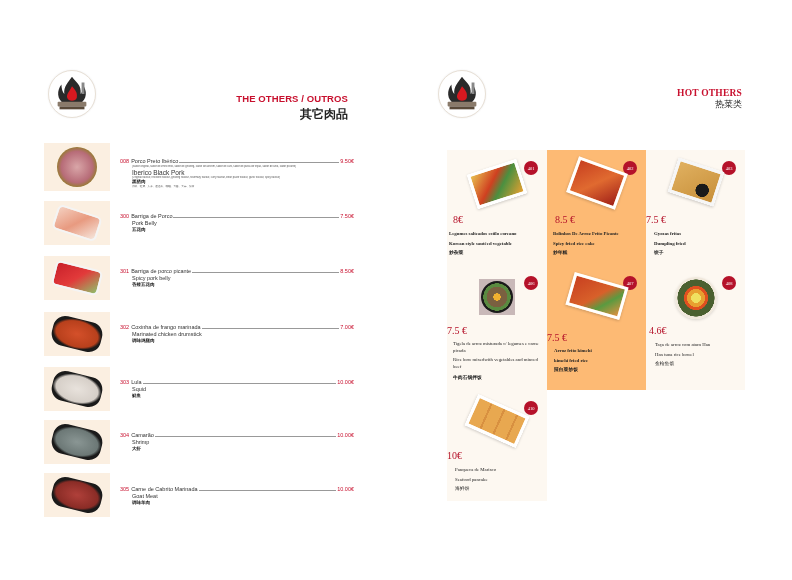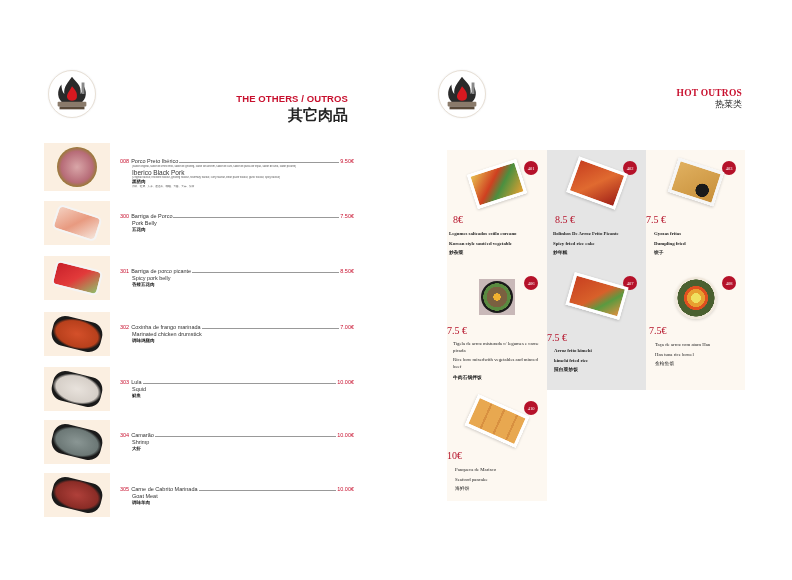--- a/index.html
+++ b/index.html
@@ -17,21 +17,21 @@
     overflow: hidden;
   }
   .logo svg { width: 100%; height: 100%; display: block; }
 
   .heading { position: absolute; text-align: right; }
   .heading .en { color: #c8102e; font-weight: bold; }
   .heading .zh { color: #222; }
 
   .left-heading { right: 48px; top: 93px; }
   .left-heading .en { font-family: "Liberation Sans", sans-serif; font-size: 9.5px; letter-spacing: 0.1px; }
-  .left-heading .zh { font-size: 15px; font-weight: bold; margin-top: 2px; }
+  .left-heading .zh { font-size: 12px; font-weight: bold; margin-top: 2px; }
 
   .right-heading { right: 50px; top: 88px; }
   .right-heading .en { font-family: "Liberation Serif", serif; font-size: 9.5px; letter-spacing: 0.2px; }
   .right-heading .zh { font-family: "Liberation Serif", serif; font-size: 9px; }
 
   
   .list-item { position: absolute; left: 44px; width: 310px; height: 44px; }
   .thumb {
     position: absolute; left: 0; top: 0; width: 66px; height: 44px; background: #fbefe1;
     display: flex; align-items: center; justify-content: center;
@@ -44,21 +44,21 @@
   .row1 .dots { flex: 1; border-bottom: 0.6px solid #999; margin: 0 1px 1px 1px; height: 1px; }
   .row1 .price { color: #c8102e; }
   .en-name { font-size: 5.5px; color: #333; line-height: 7px; padding-left: 12px; }
   .zh-name { font-size: 4.5px; color: #222; font-weight: bold; line-height: 6px; padding-left: 12px; }
   .tiny { font-size: 2.6px; color: #555; line-height: 3.5px; padding-left: 12px; white-space: nowrap; overflow: hidden; }
 
   
   .grid { position: absolute; left: 51px; top: 150px; width: 298px; height: 351px;
           display: grid; grid-template-columns: 100px 99px 99px; grid-template-rows: 115px 125px 111px; }
   .card { position: relative; background: #fdf8f1; }
-  .card.alt { background: #e5e5e5; }
+  .card.alt { background: #fdba74; }
   .badge {
     position: absolute; top: 11px; right: 9px; width: 14px; height: 14px; border-radius: 50%;
     background: #b5122a; color: #fff; font-size: 4.5px; font-family: "Liberation Serif", serif;
     display: flex; align-items: center; justify-content: center;
   }
   .dish { position: absolute; left: 50%; transform: translateX(-50%); }
   .card-price { position: absolute; left: 6px; font-family: "Liberation Serif", serif; font-size: 10px; color: #b5122a; }
   .card-text { position: absolute; left: 8px; right: 4px; font-family: "Liberation Serif", serif; font-size: 4.8px; color: #222; line-height: 9.5px; }
   .card-text.bold { font-weight: bold; }
   .card-text .zh { font-weight: bold; }
@@ -202,21 +202,21 @@
   <div class="logo" style="left:42px; top:70px;">
     <svg viewBox="0 0 48 48">
       <path d="M24 6 C28 12 34 14 33 24 C36 20 36 16 35 14 C40 20 40 30 32 34 L16 34 C8 30 8 20 13 14 C13 18 14 22 16 24 C15 16 20 12 24 6Z" fill="#2a2a2a"></path>
       <path d="M24 16 C27 20 30 22 29 28 C28 32 20 32 19 28 C18 24 21 22 24 16Z" fill="#d71920"></path>
       <rect x="9" y="32" width="30" height="5" rx="1" fill="#8a7a6a"></rect>
       <rect x="11" y="37" width="26" height="3" fill="#5a4a3a"></rect>
       <rect x="34" y="12" width="3" height="12" fill="#888"></rect>
     </svg>
   </div>
   <div class="heading right-heading">
-    <div class="en">HOT OUTROS</div>
+    <div class="en">HOT OTHERS</div>
     <div class="zh">热菜类</div>
   </div>
 
   <div class="grid">
 
     <div class="card">
       <div class="badge">401</div>
       <div class="dish" style="top:16px;width:52px;height:36px;background:linear-gradient(135deg,#e8c050,#d04020 40%,#4a9040 60%,#e8a030);border:3px solid #fff;box-shadow:0 1px 3px rgba(0,0,0,0.2);transform:translateX(-50%) rotate(-18deg);"></div>
       <div class="card-price" style="top:64px;">8€</div>
       <div class="card-text bold" style="top:79px;left:2px;">
@@ -269,21 +269,21 @@
       <div class="card-text bold" style="top:81px;left:7px;">
         <div>Arroz frito kimchi</div>
         <div>kimchi fried rice</div>
         <div class="zh">辣白菜炒饭</div>
       </div>
     </div>
 
     <div class="card">
       <div class="badge">408</div>
       <div class="dish" style="top:12px;width:42px;height:42px;border-radius:50%;background:radial-gradient(circle,#f0e060 0 16%,#e8a030 17% 30%,#e05020 31% 40%,#4a6030 41% 62%,#f0e8dc 63%);box-shadow:0 1px 3px rgba(0,0,0,0.15);"></div>
-      <div class="card-price" style="top:60px;left:3px;">7.5€</div>
+      <div class="card-price" style="top:60px;left:3px;">4.6€</div>
       <div class="card-text" style="top:75px;left:9px;">
         <div>Taça de arroz com atum Han</div>
         <div>Han tuna rice bowel</div>
         <div>金枪鱼饭</div>
       </div>
     </div>
 
 
     <div class="card">
       <div class="badge">410</div>

